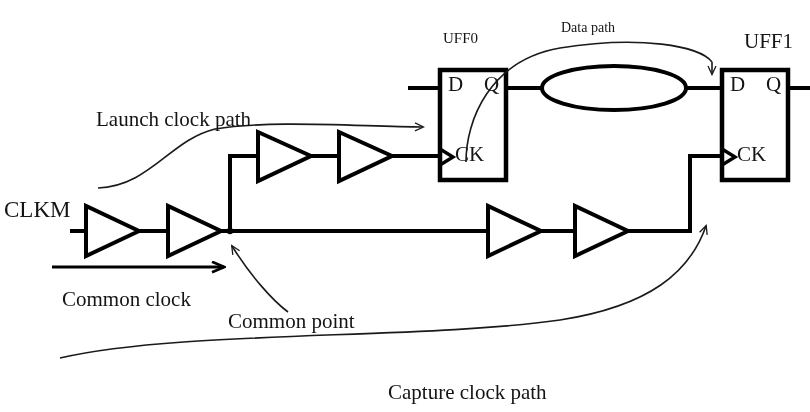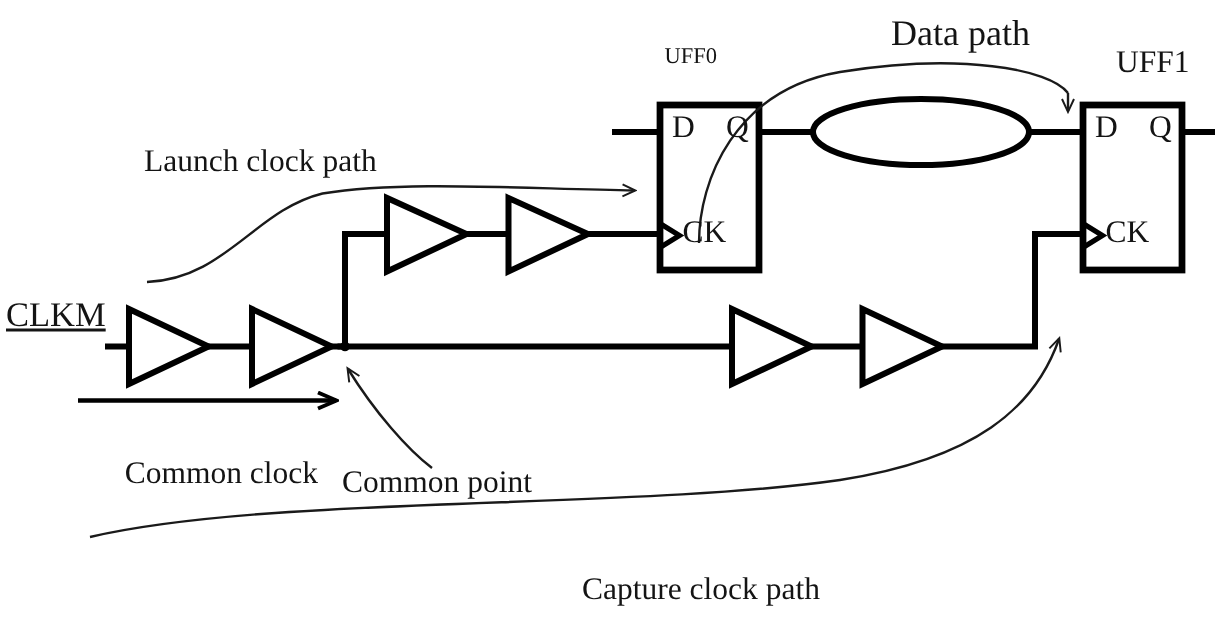--- a/index.html
+++ b/index.html
@@ -2,21 +2,21 @@
 <html><head>
 <meta charset="utf-8">
 <style>
   html,body{margin:0;padding:0;background:#ffffff;}
   body{width:810px;height:412px;overflow:hidden;
        font-family:"Liberation Serif", serif;}
   #stage{position:relative;width:810px;height:412px;background:#fff;}
   svg{position:absolute;left:0;top:0;width:810px;height:412px;}
   .lbl{position:absolute;color:#141414;font-family:"Liberation Serif", serif;
        white-space:pre;line-height:1.12;}
-  .lbl.c{text-align:right;margin-top:16px;}
+  .lbl.c{text-align:left;}
 </style>
 </head>
 <body>
 
 <div id="stage">
 
   <svg viewBox="0 0 810 412" xmlns="http://www.w3.org/2000/svg">
 
     <g stroke="#000" stroke-width="4" fill="none" stroke-linecap="butt">
       <line x1="70" y1="231" x2="120" y2="231"></line>
@@ -76,35 +76,35 @@
 
     <path d="M 98 188 C 150 186, 170 140, 215 129 C 270 120, 350 126, 423 127" fill="none" stroke="#1a1a1a" stroke-width="1.6" marker-end="url(#thinArrow)"></path>
 
     <line x1="52" y1="267" x2="224" y2="267" stroke="#000" stroke-width="3" marker-end="url(#thickArrow)"></line>
 
     <path d="M 288 312 C 272 300, 250 275, 232 246" fill="none" stroke="#1a1a1a" stroke-width="1.6" marker-end="url(#thinArrow)"></path>
 
     <path d="M 60 358 C 180 330, 420 340, 560 320 C 650 306, 690 272, 706 226" fill="none" stroke="#1a1a1a" stroke-width="1.6" marker-end="url(#thinArrow)"></path>
   </svg>
 
-  <div class="lbl" style="left:4px;top:197px;font-size:23px;text-decoration:underline;">CLKM</div>
+  <div class="lbl" style="left:4px;top:197px;font-size:23px;">CLKM</div>
 
   <div class="lbl" style="left:443px;top:30px;font-size:15px;">UFF0</div>
   <div class="lbl" style="left:448px;top:73px;font-size:21px;">D</div>
   <div class="lbl" style="left:484px;top:73px;font-size:21px;">Q</div>
   <div class="lbl" style="left:455px;top:143px;font-size:21px;">CK</div>
 
   <div class="lbl" style="left:724px;top:30px;font-size:21px;margin-left:20px;">UFF1</div>
   <div class="lbl" style="left:730px;top:73px;font-size:21px;">D</div>
   <div class="lbl" style="left:766px;top:73px;font-size:21px;">Q</div>
   <div class="lbl" style="left:737px;top:143px;font-size:21px;">CK</div>
 
-  <div class="lbl" style="left:561px;top:10px;font-size:24px;margin-left:33px;">Data path</div>
+  <div class="lbl" style="left:561px;top:20px;font-size:14px;">Data path</div>
 
-  <div class="lbl" style="left:96px;top:96px;font-size:21px;">Launch clock path</div>
+  <div class="lbl" style="left:96px;top:108px;font-size:21px;">Launch clock path</div>
 
   <div class="lbl c" style="left:62px;top:288px;width:150px;font-size:21px;">Common clock</div>
 
   <div class="lbl" style="left:228px;top:310px;font-size:21px;">Common point</div>
 
   <div class="lbl" style="left:388px;top:381px;font-size:21px;">Capture clock path</div>
 
 </div>
 
 </body></html>

